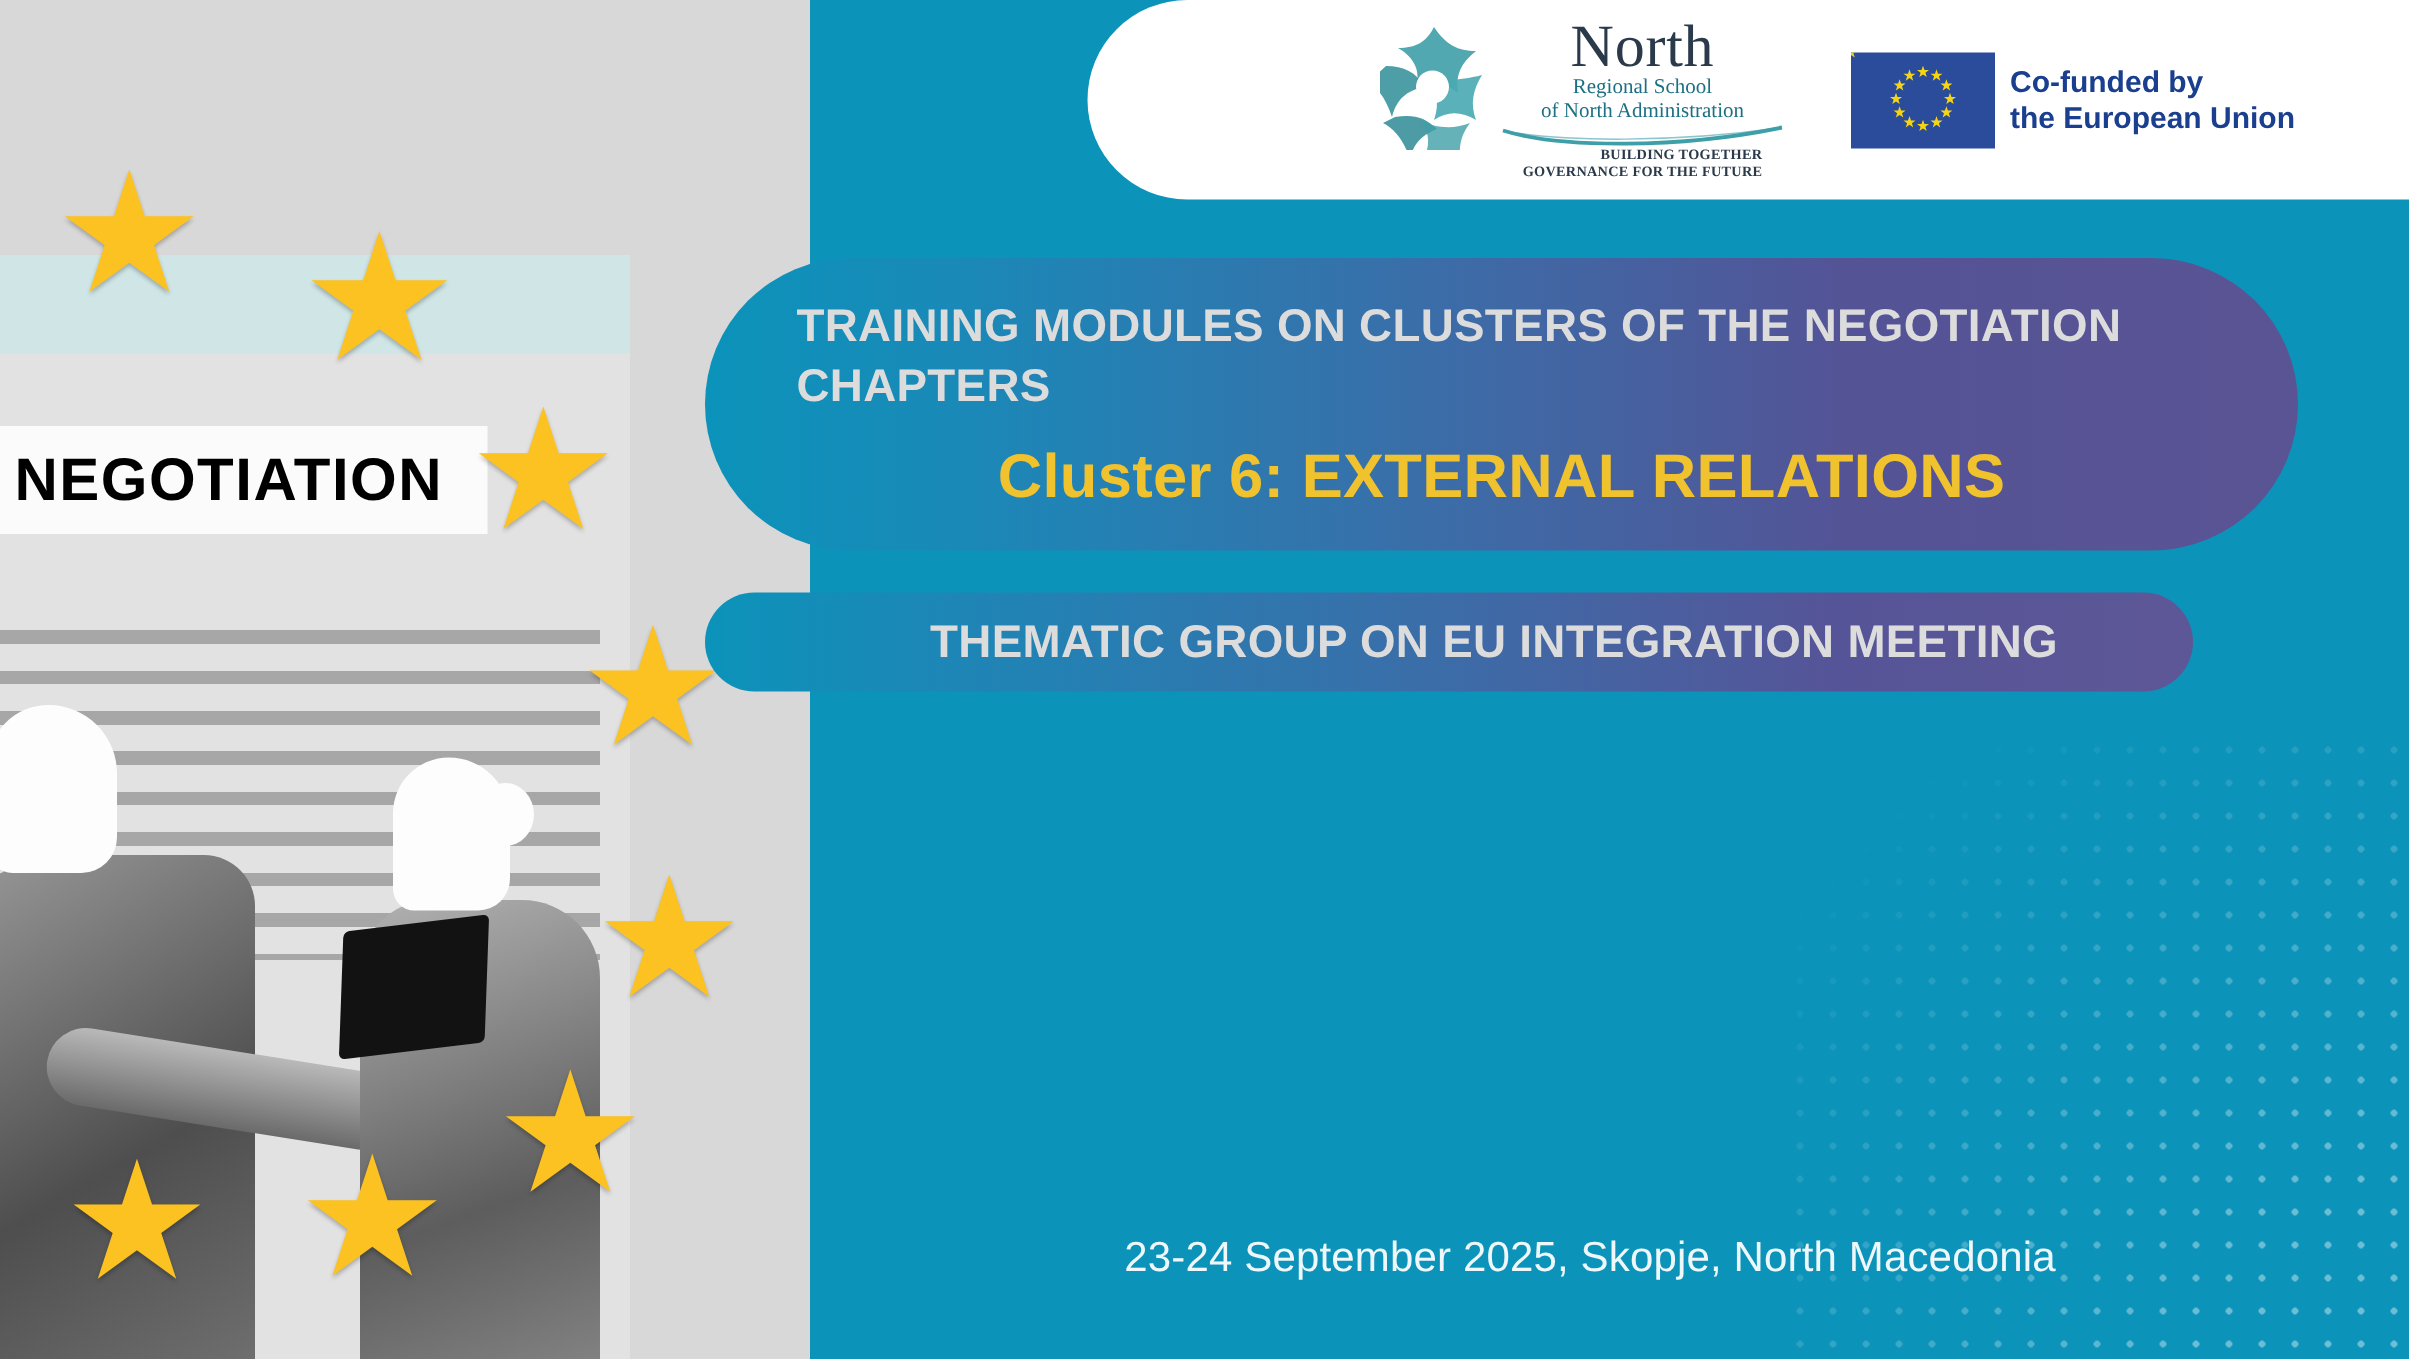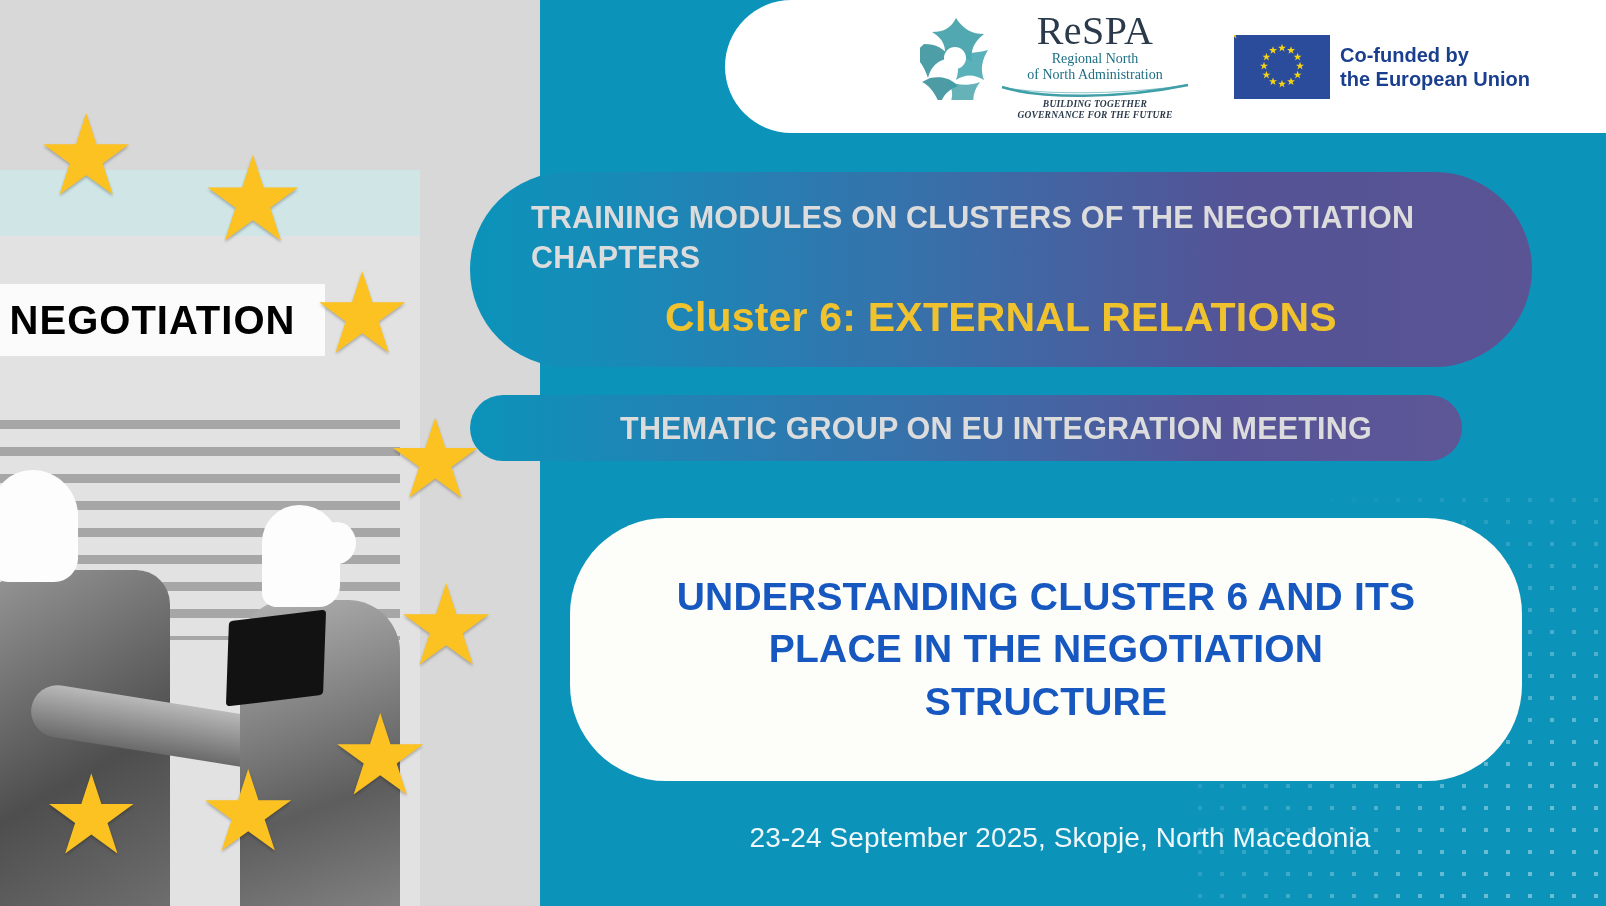--- a/index.html
+++ b/index.html
@@ -180,24 +180,23 @@
     text-align: center;
     line-height: 1.12;
     margin-top: 1px;
   }
   .respa-swoosh { width: 190px; height: 16px; margin-top: 1px; }
   .respa-tag {
     font-family: "Liberation Serif", serif;
     font-size: 9.5px;
     font-weight: 700;
     color: #2b3a4a;
-    text-align: center;
+    text-align: right;
     line-height: 1.15;
     letter-spacing: .2px;
-    font-style: italic;
   }
   .eu-logo { display: flex; align-items: center; gap: 10px; }
   .eu-flag { width: 96px; height: 64px; background: #2b4c9b; position: relative; flex: none; }
   .eu-text {
     color: #1b3f8f;
     font-weight: 700;
     font-size: 20px;
     line-height: 1.2;
   }
 
@@ -338,23 +337,23 @@
           </g>
           <g fill="#2e8a95">
             <path d="M10 62 C22 60 30 62 38 70 C28 74 22 80 20 90 C16 78 10 70 2 66 Z" opacity=".85"></path>
           </g>
           <g fill="#3f9fa8">
             <path d="M60 66 C54 74 52 82 54 92 C46 86 38 84 30 88 C34 78 32 70 26 64 C38 70 50 70 60 66 Z" opacity=".8"></path>
           </g>
           <circle cx="35" cy="42" r="11" fill="#ffffff"></circle>
         </svg>
         <div class="respa-text">
-          <div class="respa-word">ReSPA</div>
+          <div class="respa-word">North</div>
           <div class="respa-sub">
-            <div>Regional North</div>
+            <div>Regional School</div>
             <div>of North Administration</div>
           </div>
           <svg class="respa-swoosh" viewBox="0 0 190 16">
             <path d="M2 4 C40 16 120 16 188 2" stroke="#3f9fa8" stroke-width="2.6" fill="none"></path>
             <path d="M2 4 C40 12 120 12 188 2" stroke="#3f9fa8" stroke-width="1" fill="none" opacity=".6"></path>
           </svg>
           <div class="respa-tag">
             <div>BUILDING TOGETHER</div>
             <div>GOVERNANCE FOR THE FUTURE</div>
           </div>
@@ -397,19 +396,16 @@
     <div class="title-cluster">
       <span class="lbl">Cluster 6:</span>
       <span class="val">EXTERNAL RELATIONS</span>
     </div>
   </div>
 
   <div class="thematic-pill">
     <div class="thematic-text">THEMATIC GROUP ON EU INTEGRATION MEETING</div>
   </div>
 
-  <div class="content-card">
-    <div class="content-text">UNDERSTANDING CLUSTER 6 AND ITS PLACE IN THE NEGOTIATION STRUCTURE</div>
-  </div>
 
   <div class="footer-date">23-24 September 2025, Skopje, North Macedonia</div>
 
 </div>
 
 </body></html>

